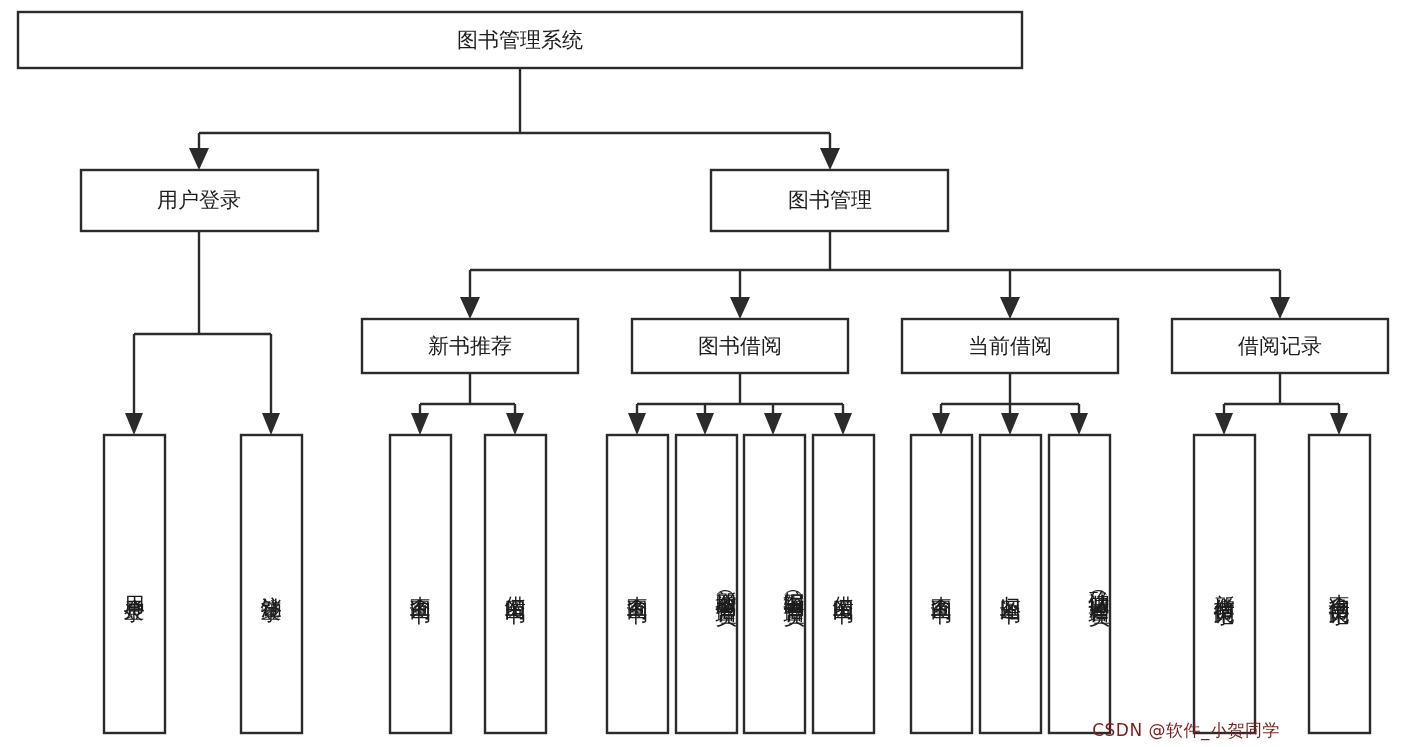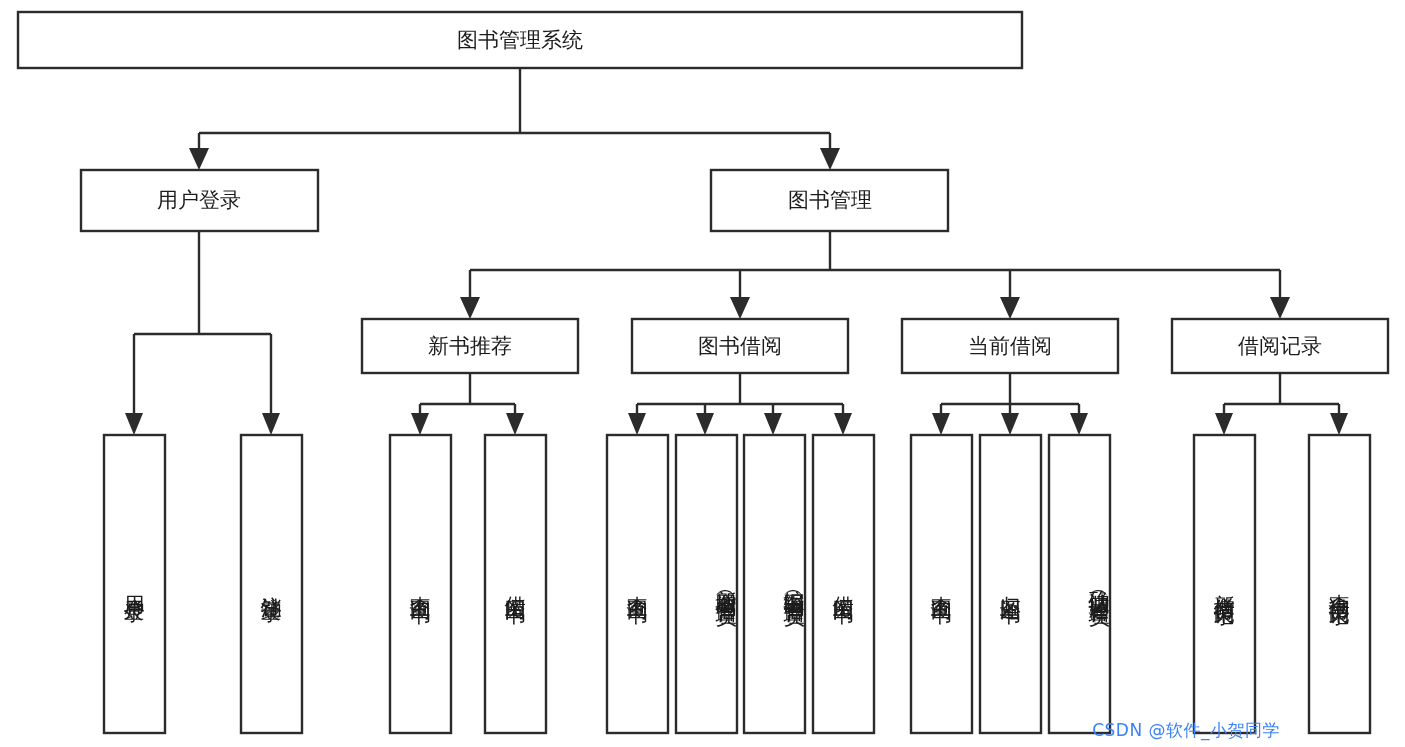--- a/index.html
+++ b/index.html
@@ -63,21 +63,21 @@
     justify-content: center;
     white-space: nowrap;
     pointer-events: none;
   }
   .watermark {
     position: absolute;
     right: 6px;
     bottom: 5px;
     font-family: "DejaVu Sans", "Liberation Sans", sans-serif;
     font-size: 17px;
-    color: #3b82f6;
+    color: #7f1d1d;
     white-space: nowrap;
     letter-spacing: 0.5px;
   }
 </style>
 </head>
 <body>
 
 <div id="diagram-root">
 
   <svg class="canvas" viewBox="0 0 1405 747">

